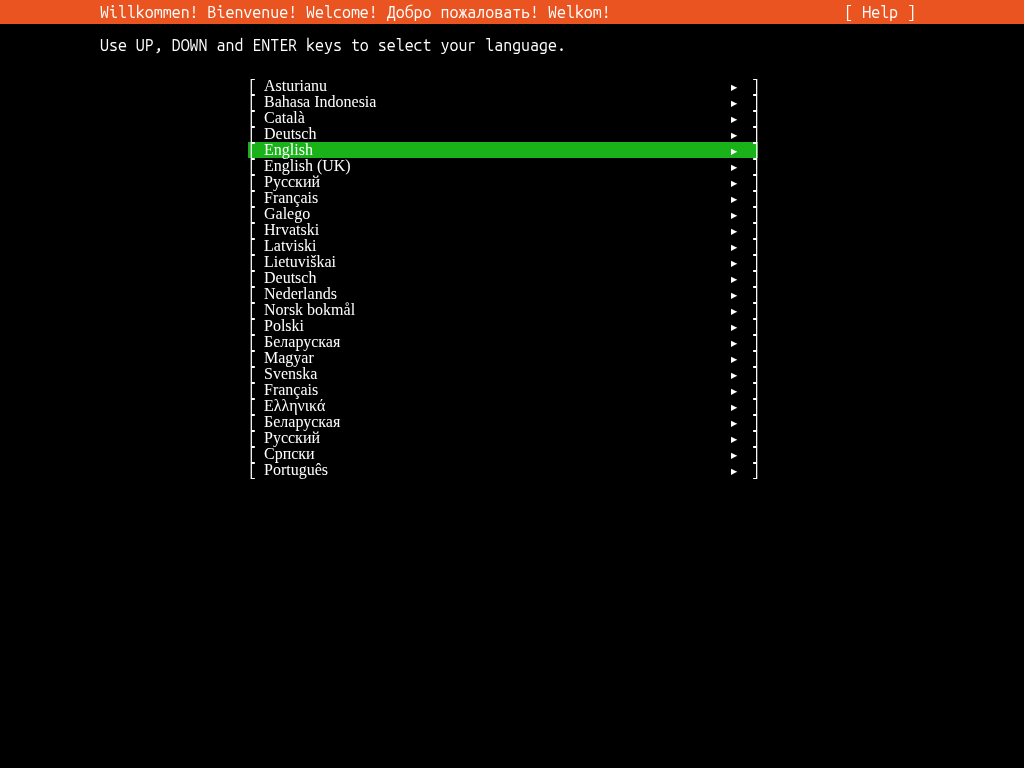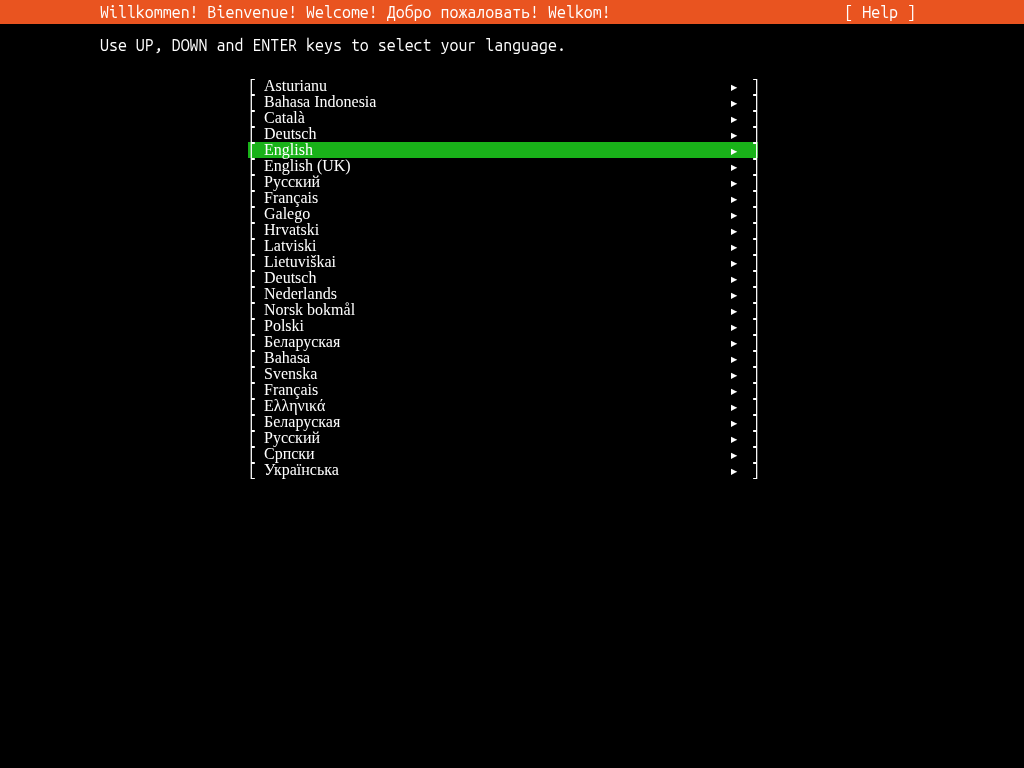--- a/index.html
+++ b/index.html
@@ -89,21 +89,21 @@
     <div class="language-item"><span class="lang-open">[ </span><span class="lang-label">Français</span><span class="lang-arrow">▸</span><span class="lang-close"> ]</span></div>
     <div class="language-item"><span class="lang-open">[ </span><span class="lang-label">Galego</span><span class="lang-arrow">▸</span><span class="lang-close"> ]</span></div>
     <div class="language-item"><span class="lang-open">[ </span><span class="lang-label">Hrvatski</span><span class="lang-arrow">▸</span><span class="lang-close"> ]</span></div>
     <div class="language-item"><span class="lang-open">[ </span><span class="lang-label">Latviski</span><span class="lang-arrow">▸</span><span class="lang-close"> ]</span></div>
     <div class="language-item"><span class="lang-open">[ </span><span class="lang-label">Lietuviškai</span><span class="lang-arrow">▸</span><span class="lang-close"> ]</span></div>
     <div class="language-item"><span class="lang-open">[ </span><span class="lang-label">Deutsch</span><span class="lang-arrow">▸</span><span class="lang-close"> ]</span></div>
     <div class="language-item"><span class="lang-open">[ </span><span class="lang-label">Nederlands</span><span class="lang-arrow">▸</span><span class="lang-close"> ]</span></div>
     <div class="language-item"><span class="lang-open">[ </span><span class="lang-label">Norsk bokmål</span><span class="lang-arrow">▸</span><span class="lang-close"> ]</span></div>
     <div class="language-item"><span class="lang-open">[ </span><span class="lang-label">Polski</span><span class="lang-arrow">▸</span><span class="lang-close"> ]</span></div>
     <div class="language-item"><span class="lang-open">[ </span><span class="lang-label">Беларуская</span><span class="lang-arrow">▸</span><span class="lang-close"> ]</span></div>
-    <div class="language-item"><span class="lang-open">[ </span><span class="lang-label">Bahasa</span><span class="lang-arrow">▸</span><span class="lang-close"> ]</span></div>
+    <div class="language-item"><span class="lang-open">[ </span><span class="lang-label">Magyar</span><span class="lang-arrow">▸</span><span class="lang-close"> ]</span></div>
     <div class="language-item"><span class="lang-open">[ </span><span class="lang-label">Svenska</span><span class="lang-arrow">▸</span><span class="lang-close"> ]</span></div>
     <div class="language-item"><span class="lang-open">[ </span><span class="lang-label">Français</span><span class="lang-arrow">▸</span><span class="lang-close"> ]</span></div>
     <div class="language-item"><span class="lang-open">[ </span><span class="lang-label">Ελληνικά</span><span class="lang-arrow">▸</span><span class="lang-close"> ]</span></div>
     <div class="language-item"><span class="lang-open">[ </span><span class="lang-label">Беларуская</span><span class="lang-arrow">▸</span><span class="lang-close"> ]</span></div>
     <div class="language-item"><span class="lang-open">[ </span><span class="lang-label">Русский</span><span class="lang-arrow">▸</span><span class="lang-close"> ]</span></div>
     <div class="language-item"><span class="lang-open">[ </span><span class="lang-label">Српски</span><span class="lang-arrow">▸</span><span class="lang-close"> ]</span></div>
-    <div class="language-item"><span class="lang-open">[ </span><span class="lang-label">Українська</span><span class="lang-arrow">▸</span><span class="lang-close"> ]</span></div>
+    <div class="language-item"><span class="lang-open">[ </span><span class="lang-label">Português</span><span class="lang-arrow">▸</span><span class="lang-close"> ]</span></div>
   </div>
 
 </body></html>

